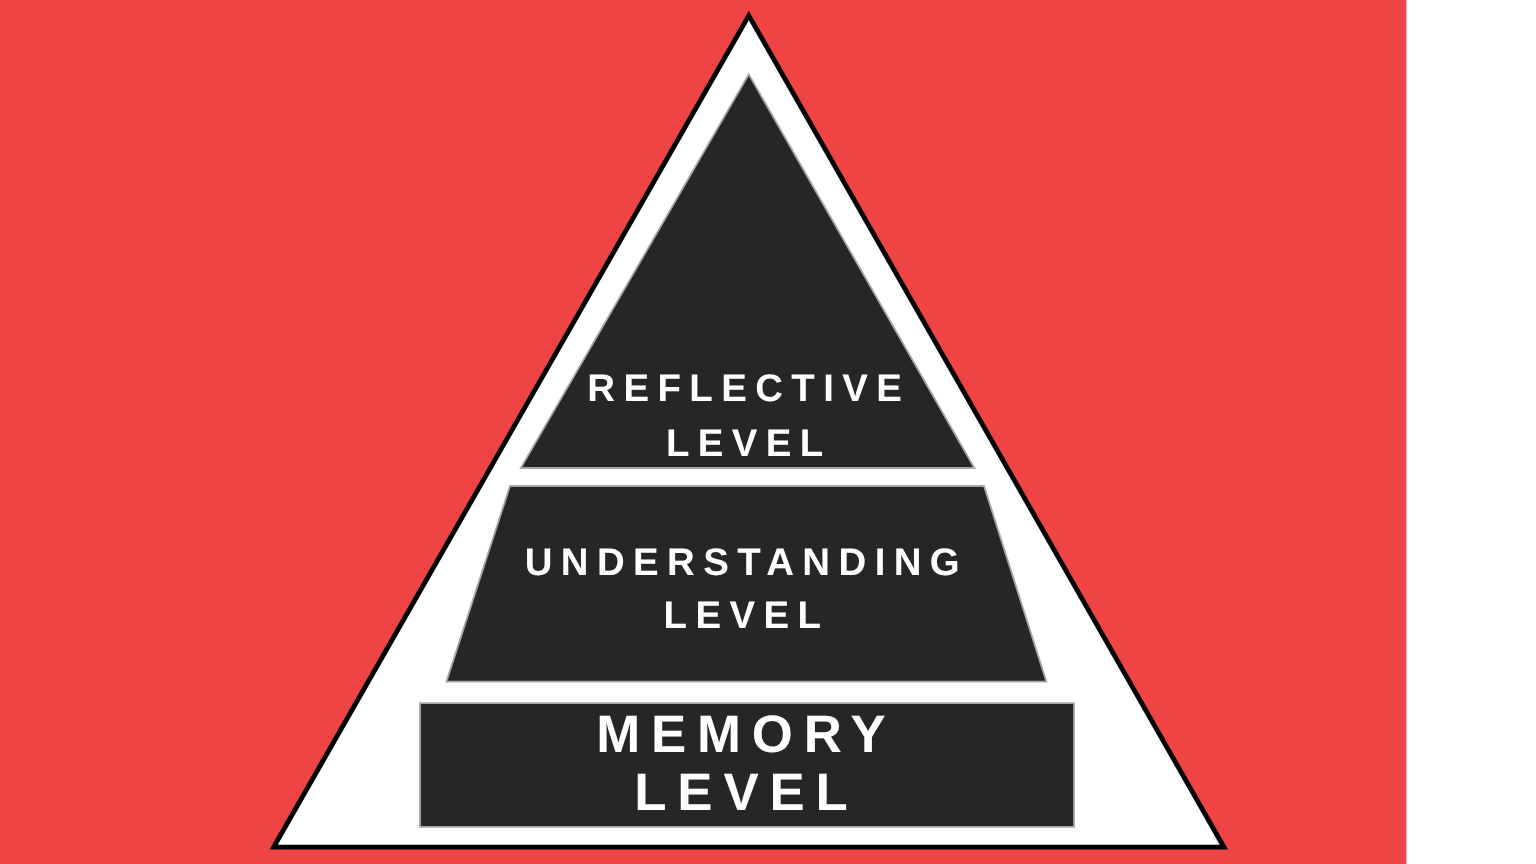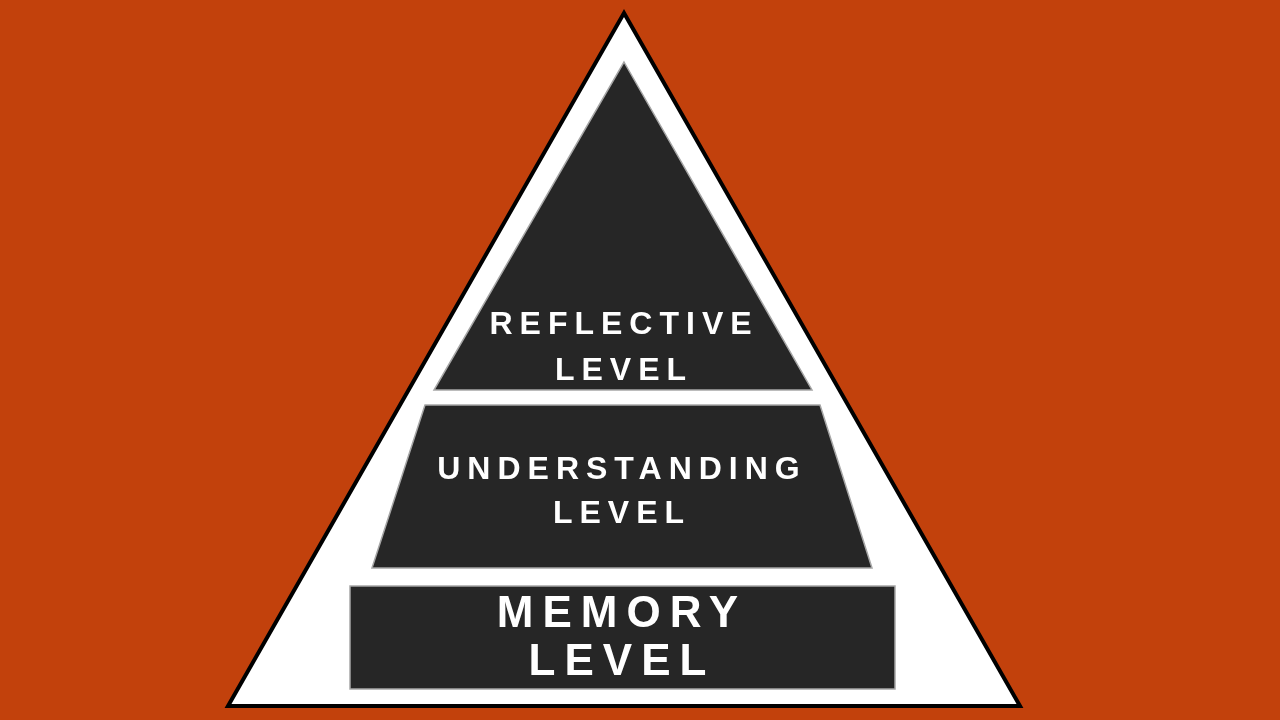--- a/index.html
+++ b/index.html
@@ -6,23 +6,23 @@
     margin: 0;
     padding: 0;
     width: 1280px;
     height: 720px;
     background: #ffffff;
     overflow: hidden;
     font-family: "Liberation Sans", sans-serif;
   }
   .stage {
     position: relative;
-    width: 1280px;
+    width: 1172px;
     height: 720px;
-    background: #c2410c;
+    background: #ef4444;
   }
   svg { display: block; }
   .outer-triangle {
     fill: #ffffff;
     stroke: #000000;
     stroke-width: 4;
     stroke-linejoin: miter;
   }
   .level-shape {
     fill: #262626;

